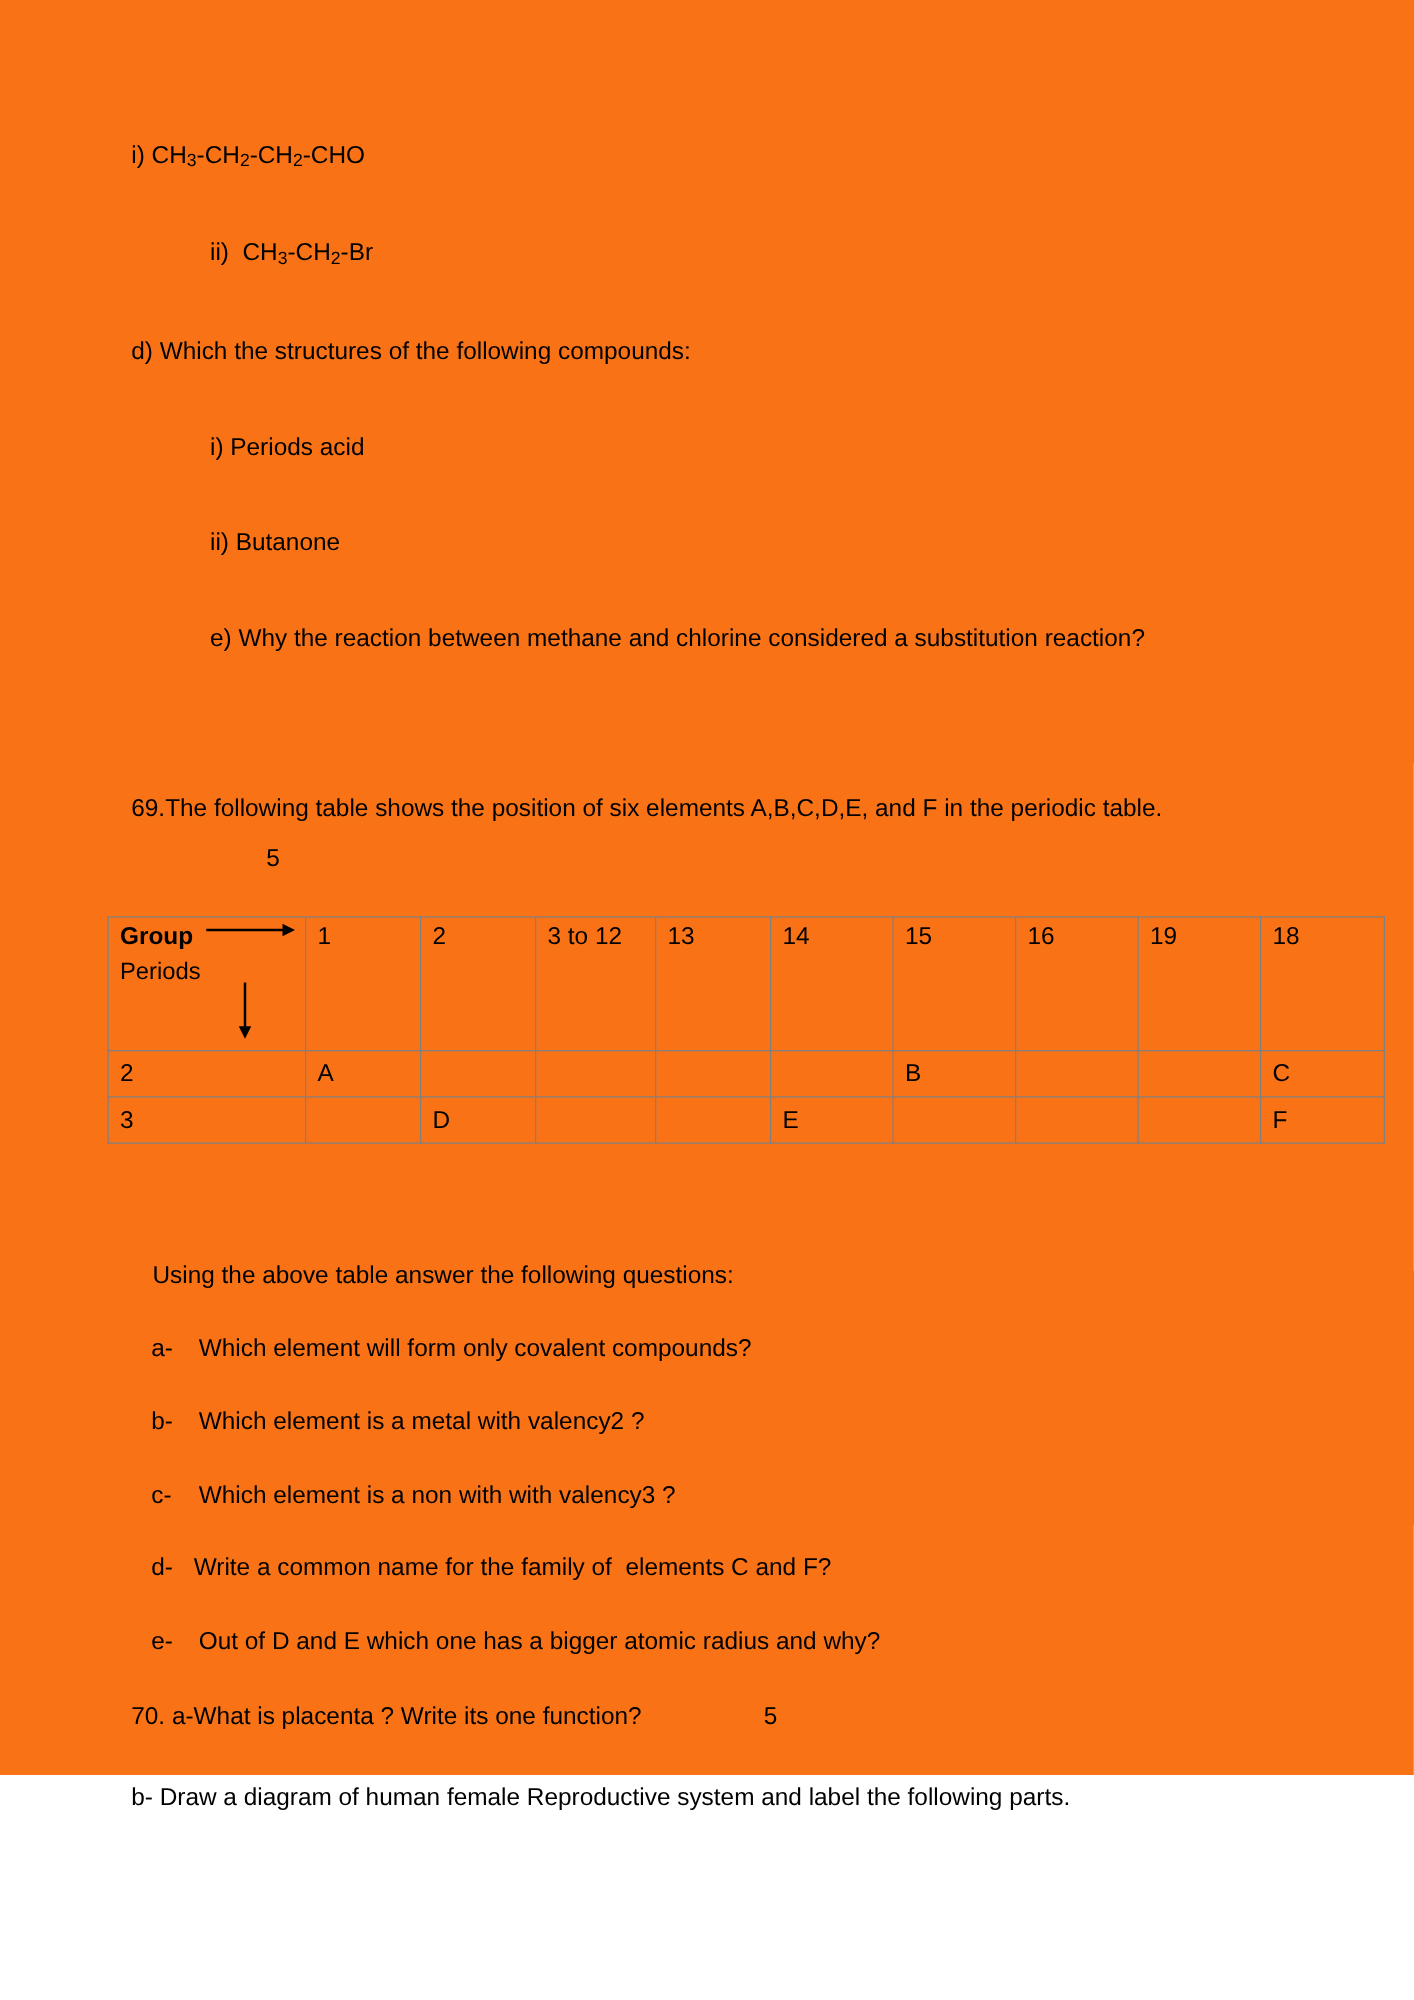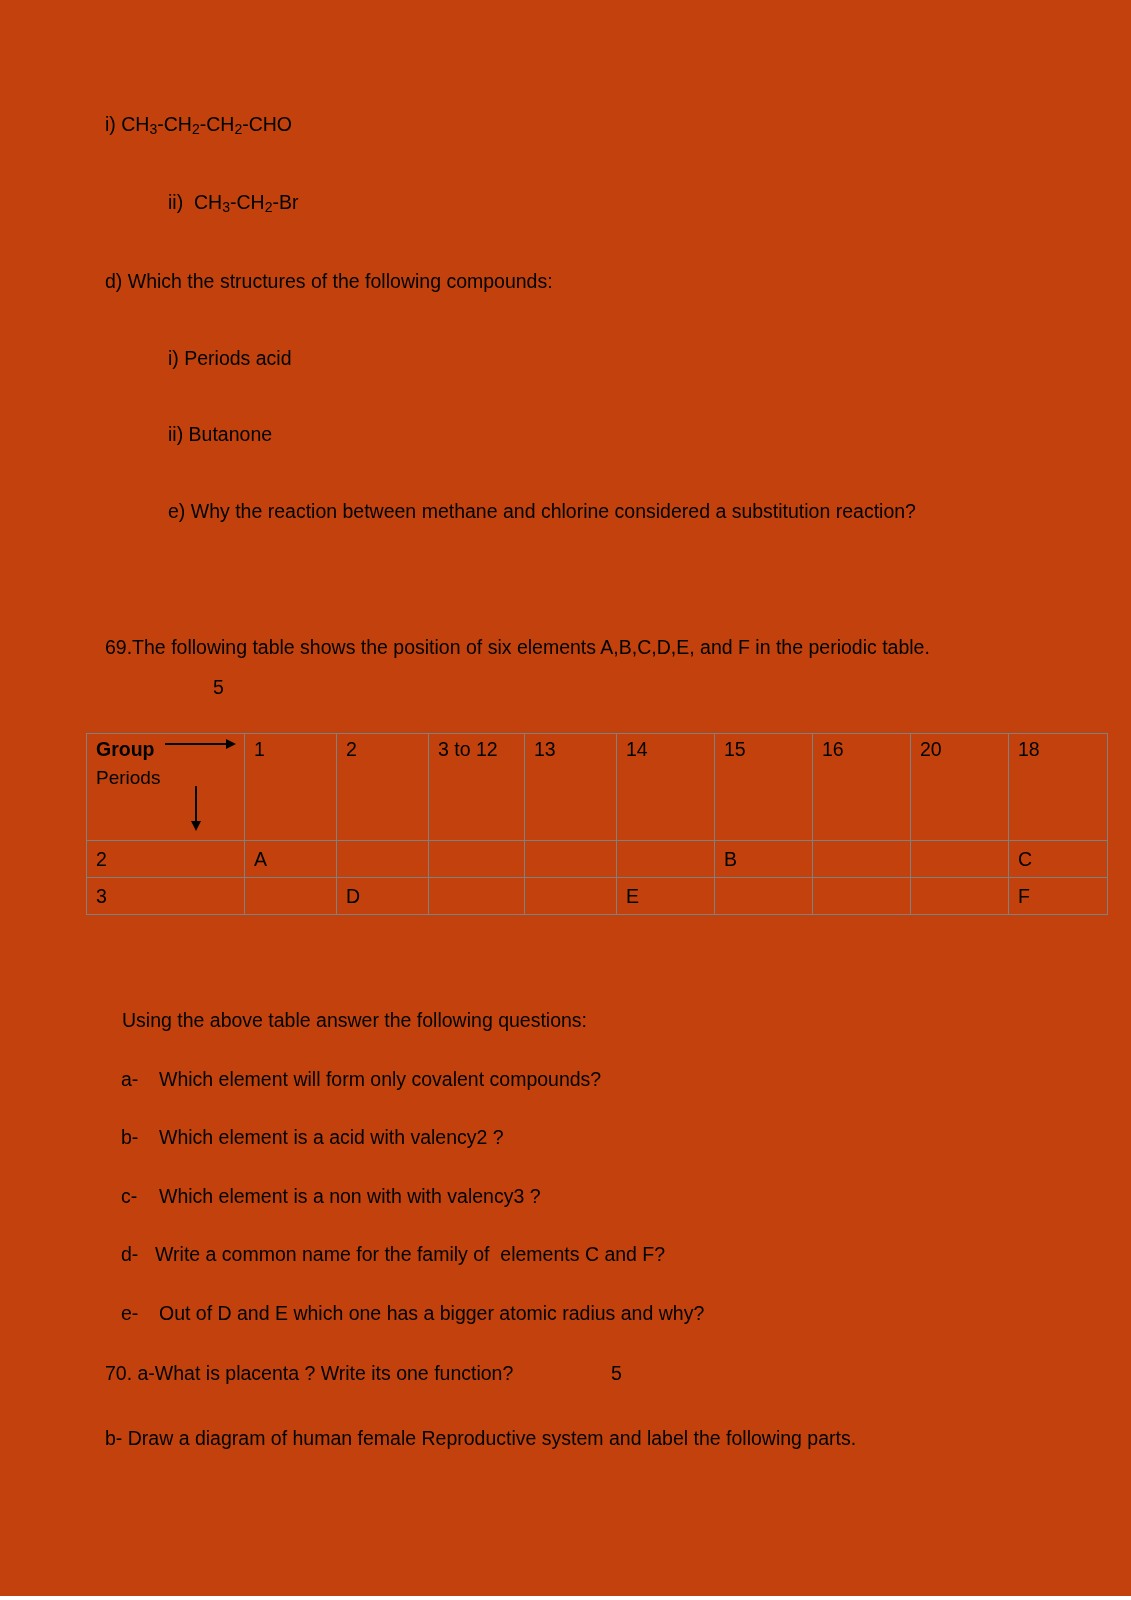--- a/index.html
+++ b/index.html
@@ -11,22 +11,22 @@
     width: 1131px;
     height: 1600px;
     font-family: "Liberation Sans", sans-serif;
     color: #000000;
     position: relative;
     overflow: hidden;
   }
   .page {
     position: relative;
     width: 1131px;
-    height: 1596px;
-    background: #c2410c;
+    height: 1420px;
+    background: #f97316;
   }
 
   
   .ln {
     position: absolute;
     font-size: 19.5px;
     line-height: 26px;
     color: #000;
     white-space: pre;
   }
@@ -186,21 +186,21 @@
           </span>
         </div>
       </td>
       <td class="c-g1">1</td>
       <td class="c-g2">2</td>
       <td class="c-g3">3 to 12</td>
       <td class="c-g13">13</td>
       <td class="c-g14">14</td>
       <td class="c-g15">15</td>
       <td class="c-g16">16</td>
-      <td class="c-g17">20</td>
+      <td class="c-g17">19</td>
       <td class="c-g18">18</td>
     </tr>
     <tr class="body">
       <td>2</td>
       <td>A</td>
       <td></td>
       <td></td>
       <td></td>
       <td></td>
       <td>B</td>
@@ -222,21 +222,21 @@
     </tr>
   </tbody>
     </table>
 
   <div class="ln" style="left:122px; top:1007px;">Using the above table answer the following questions:</div>
 
   <div class="ln" style="left:121px; top:1066px;">a-</div>
   <div class="ln" style="left:159px; top:1066px;">Which element will form only covalent compounds?</div>
 
   <div class="ln" style="left:121px; top:1124px;">b-</div>
-  <div class="ln" style="left:159px; top:1124px;">Which element is a acid with valency2 ?</div>
+  <div class="ln" style="left:159px; top:1124px;">Which element is a metal with valency2 ?</div>
 
   <div class="ln" style="left:121px; top:1183px;">c-</div>
   <div class="ln" style="left:159px; top:1183px;">Which element is a non with with valency3 ?</div>
 
   <div class="ln" style="left:121px; top:1241px;">d-</div>
   <div class="ln" style="left:155px; top:1241px;">Write a common name for the family of  elements C and F?</div>
 
   <div class="ln" style="left:121px; top:1300px;">e-</div>
   <div class="ln" style="left:159px; top:1300px;">Out of D and E which one has a bigger atomic radius and why?</div>
 

